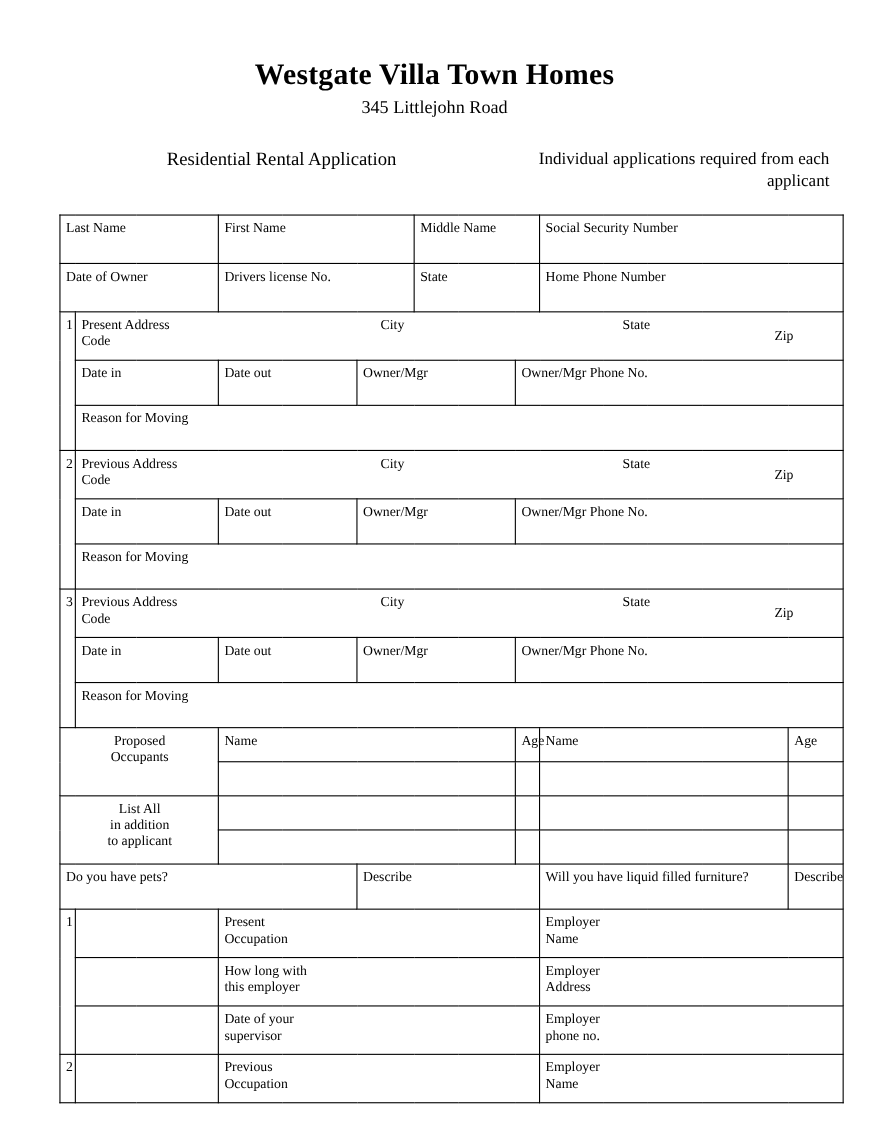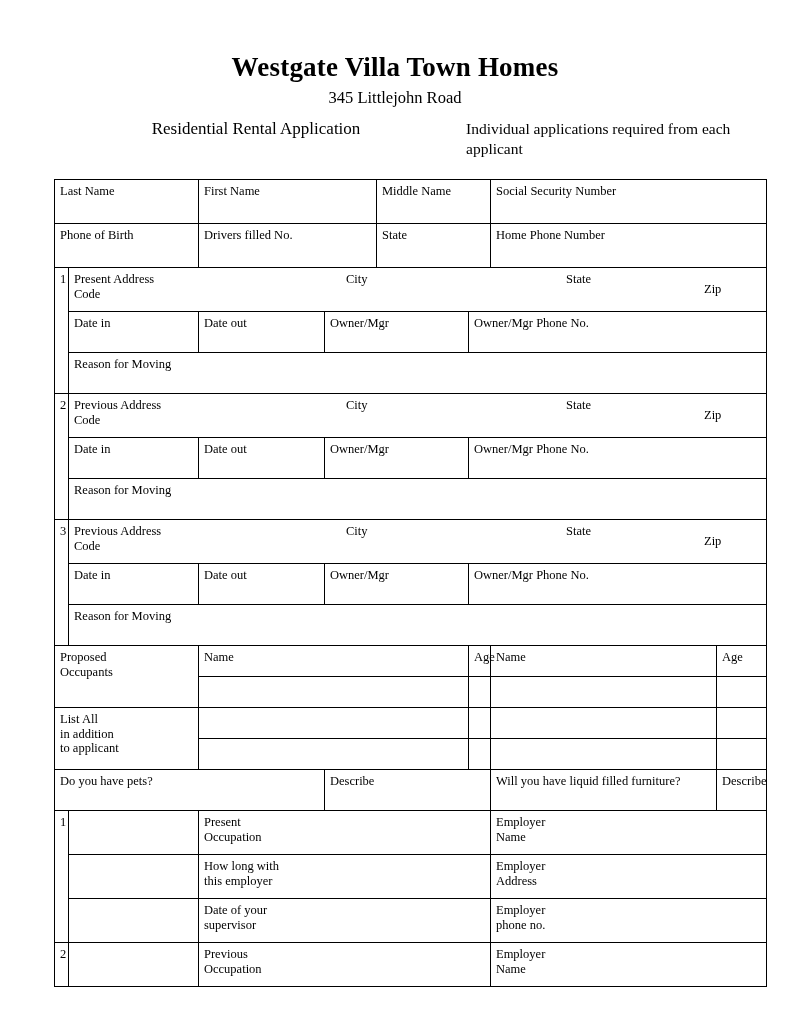--- a/index.html
+++ b/index.html
@@ -30,39 +30,39 @@
     margin: 12px 0 4px 0;
     font-family: "Liberation Serif", serif;
   }
   .addr-line {
     text-align: center;
     font-size: 16.5px;
     line-height: 21px;
   }
   .subhead-row {
     display: flex;
-    margin-top: 10px;
+    margin-top: 26px;
     align-items: flex-start;
   }
   .subhead-left {
     width: 420px;
     text-align: center;
     padding-left: 20px;
   }
   .subhead-left .l1 {
     font-size: 17px;
     line-height: 21px;
   }
   .subhead-left .l2 {
     font-size: 15.5px;
     line-height: 20px;
   }
   .subhead-right {
     flex: 1;
-    text-align: left;
+    text-align: right;
     font-size: 15.5px;
     line-height: 20px;
     padding-top: 1px;
     padding-right: 10px;
     font-family: Liberation Serif, serif;
   }
 
   
   .form {
     margin-top: 20px;
@@ -102,20 +102,21 @@
     position: absolute;
     left: 492px;
     top: 0;
   }
   .lbl-zip {
     position: absolute;
     left: 630px;
     top: 10px;
   }
   .occ-label {
+    text-align: center;
     font-size: 12.5px;
     line-height: 15px;
   }
 </style>
 </head>
 <body>
 
 <div class="page">
 
   <div class="title">Westgate Villa Town Homes</div>
@@ -148,22 +149,22 @@
 
     <tbody>
         <tr>
       <td class="h44" colspan="3">Last Name</td>
       <td class="h44" colspan="3">First Name</td>
       <td class="h44" colspan="3">Middle Name</td>
       <td class="h44" colspan="5">Social Security Number</td>
     </tr>
 
     <tr>
-      <td class="h44" colspan="3">Phone of Birth</td>
-      <td class="h44" colspan="3">Drivers filled No.</td>
+      <td class="h44" colspan="3">Date of Owner</td>
+      <td class="h44" colspan="3">Drivers license No.</td>
       <td class="h44" colspan="3">State</td>
       <td class="h44" colspan="5">Home Phone Number</td>
     </tr>
 
     <tr>
       <td class="numcell" rowspan="3">1</td>
       <td class="h44" colspan="13">
         <div class="addr-inner">
           <span>
             <span>Present Address</span><br>

